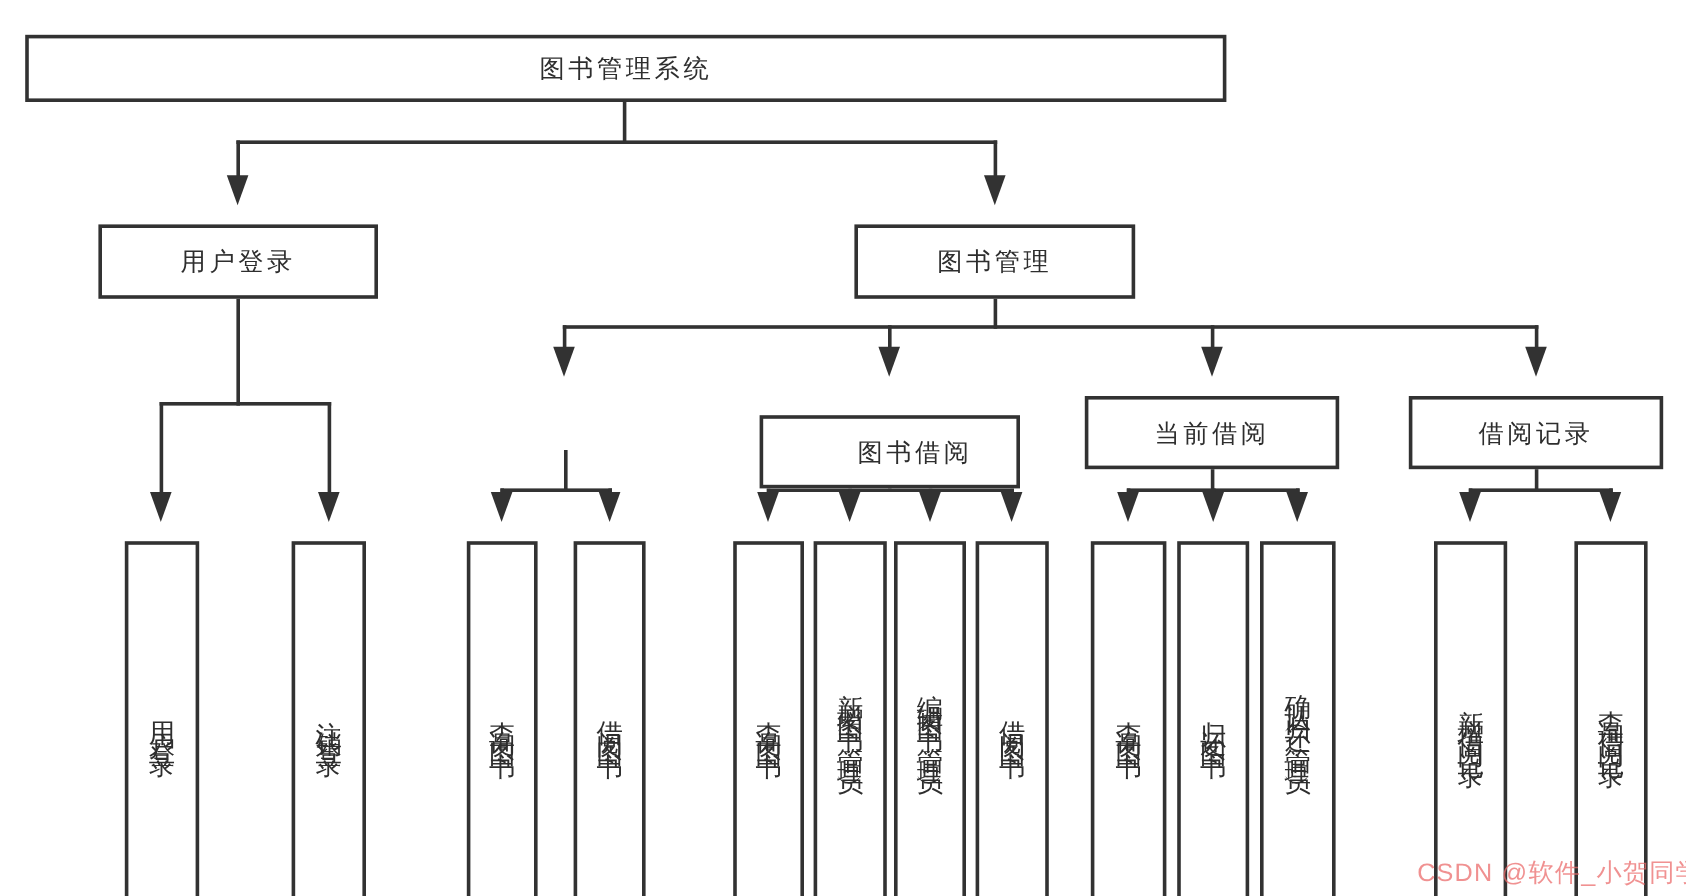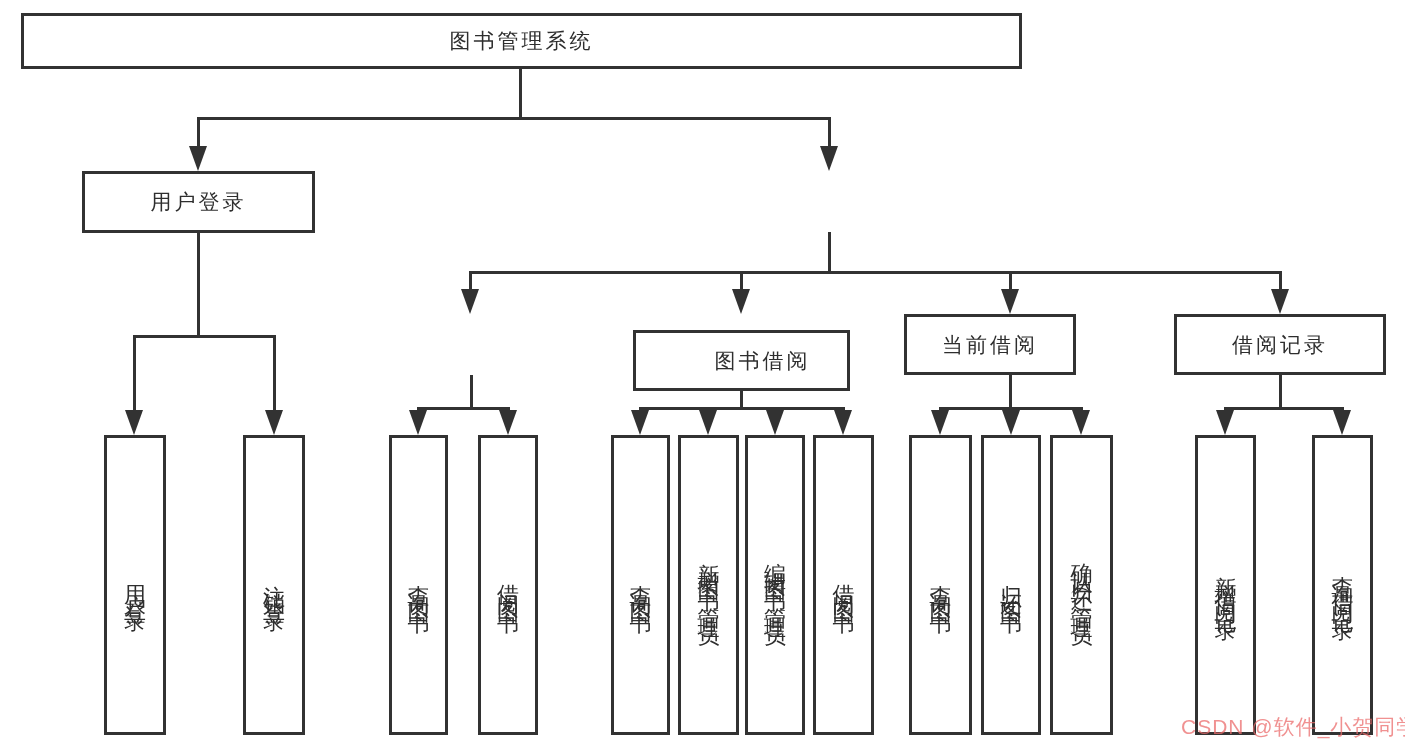--- a/index.html
+++ b/index.html
@@ -3,21 +3,21 @@
 <meta charset="utf-8">
 <style>
   html,body { margin:0; padding:0; background:#fff; }
   #stage {
     position:relative; width:1405px; height:747px; background:#ffffff;
     font-family:"Liberation Sans","DejaVu Sans",sans-serif; overflow:hidden;
   }
   .box {
     position:absolute; box-sizing:border-box; border:3px solid #323232;
     background:#ffffff; display:flex; align-items:center; justify-content:center;
-    color:#2e2e2e; z-index:2;
+    color:#2e2e2e; z-index:2;margin-top:16px;
   }
   .hbox { font-size:21px; letter-spacing:3px; }
   .leaf {
     writing-mode:vertical-rl; text-orientation:mixed;
     font-size:22px; letter-spacing:9px; line-height:1;
   }
   .vl { position:absolute; width:3px; background:#323232; z-index:1; }
   .hl { position:absolute; height:3px; background:#323232; z-index:1; }
   .ar {
     position:absolute; width:0; height:0; z-index:1;
@@ -31,23 +31,24 @@
   }
 </style>
 </head>
 <body>
 
 <div id="stage">
 
   <div class="box hbox" style="left:21px; top:13px; width:1001px; height:56px;">图书管理系统</div>
 
   <div class="box hbox" style="left:82px; top:171px; width:233px; height:62px;">用户登录</div>
+  <div class="box hbox" style="left:712px; top:171px; width:234px; height:62px;">图书管理</div>
 
   <div class="box hbox" style="left:633px; top:330px; width:217px; height:61px;padding-left:42px;">图书借阅</div>
-  <div class="box hbox" style="left:904px; top:314px; width:172px; height:61px;">当前借阅</div>
+  <div class="box hbox" style="left:904px; top:314px; width:212px; height:61px;">当前借阅</div>
   <div class="box hbox" style="left:1174px; top:314px; width:212px; height:61px;">借阅记录</div>
 
   <div class="box leaf" style="left:104px; top:435px; width:62px; height:300px;">用户登录</div>
   <div class="box leaf" style="left:243px; top:435px; width:62px; height:300px;">注销登录</div>
 
   <div class="box leaf" style="left:389px; top:435px; width:59px; height:300px;">查询图书</div>
   <div class="box leaf" style="left:478px; top:435px; width:60px; height:300px;">借阅图书</div>
 
   <div class="box leaf" style="left:611px; top:435px; width:59px; height:300px;">查询图书</div>
   <div class="box leaf" style="left:678px; top:435px; width:61px; height:300px;">新增图书（管理员）</div>

